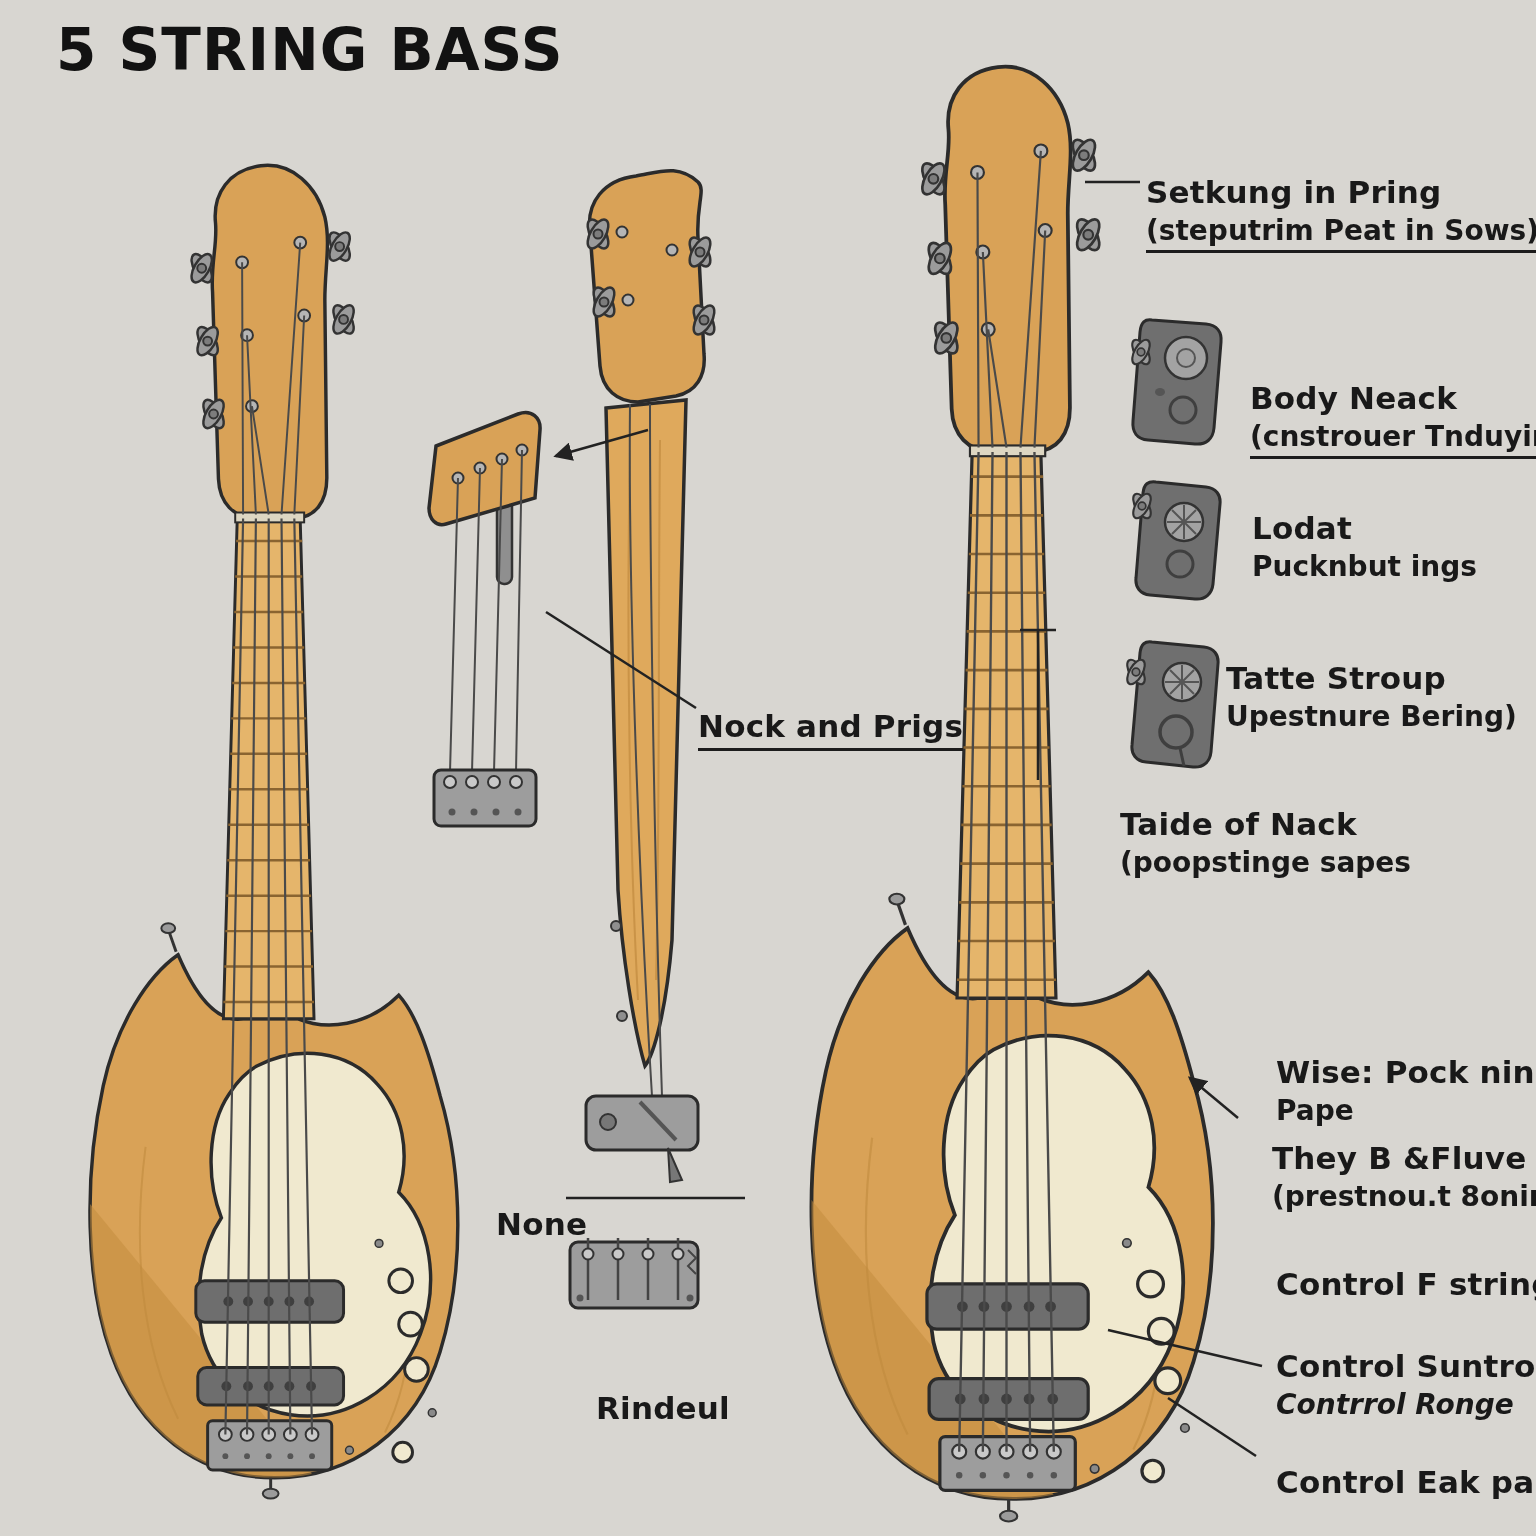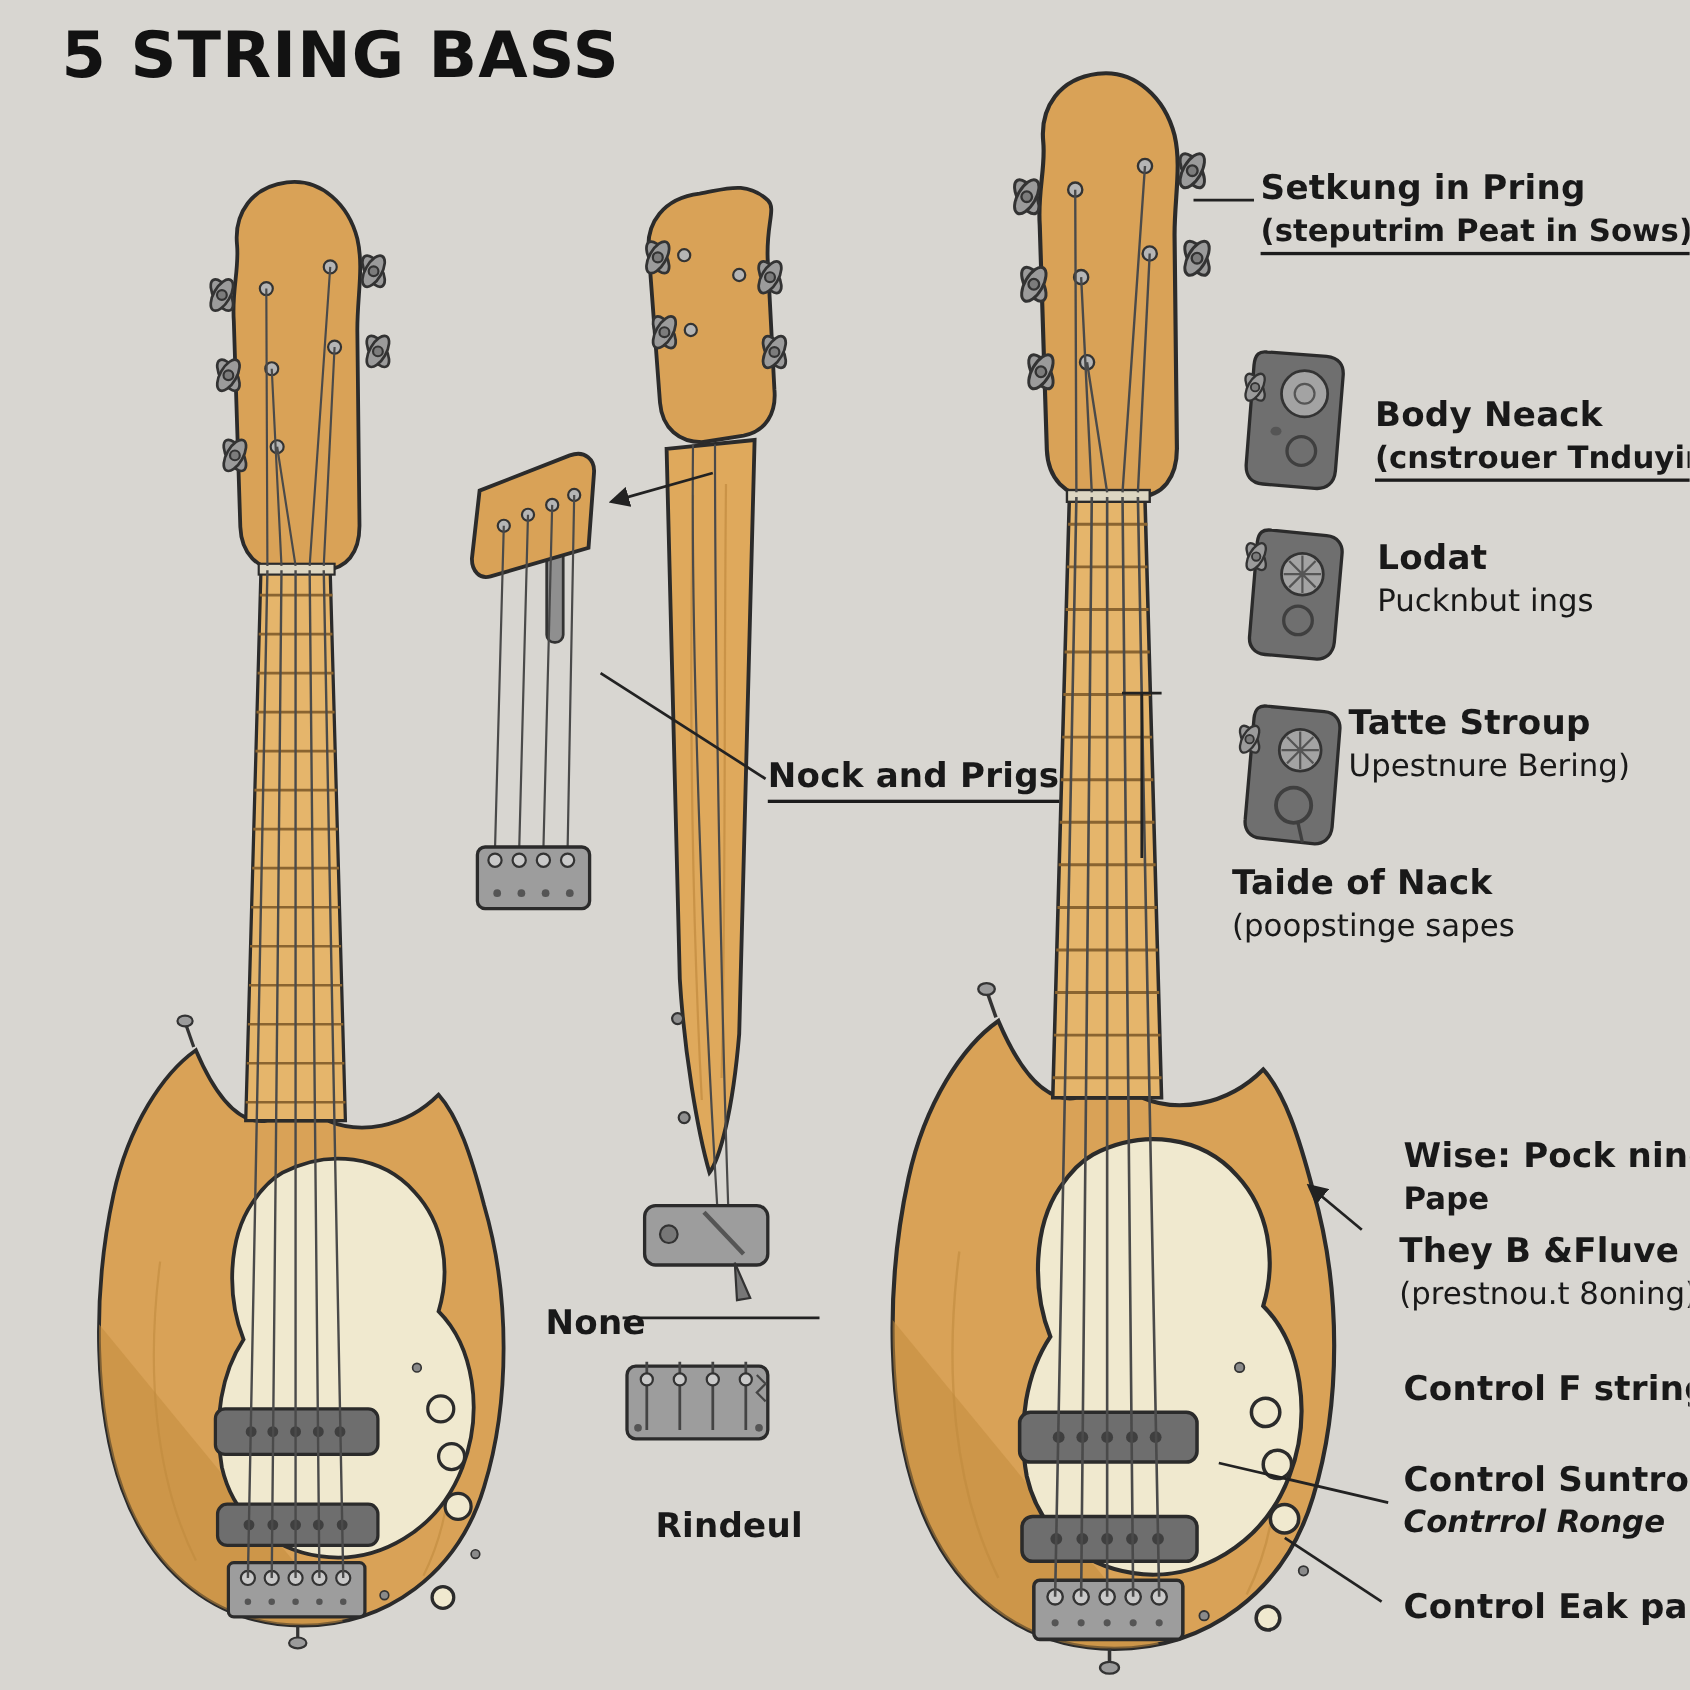--- a/index.html
+++ b/index.html
@@ -5,24 +5,24 @@
   html,body{margin:0;padding:0;}
   body{
     width:1536px;height:1536px;
     background:#d8d6d1;
     font-family:"DejaVu Sans","Liberation Sans",sans-serif;
     position:relative;
     overflow:hidden;
   }
   .stage{position:absolute;inset:0;width:1384px;height:1536px;}
   svg.art{position:absolute;left:0;top:0;}
-  .labels{position:absolute;inset:0;pointer-events:none;}
+  .labels{position:absolute;inset:0;pointer-events:none;margin-top:21px;}
   .lbl{position:absolute;white-space:nowrap;color:#191919;line-height:1.28;}
   .l-main{font-weight:bold;font-size:31px;letter-spacing:.2px;}
-  .l-sub{font-weight:normal;font-size:28px;}
+  .l-sub{font-weight:bold;font-size:28px;}
   .l-sub.b{font-weight:bold;}
   .l-sub.sb{font-weight:600;font-style:italic;}
   .u{border-bottom:3px solid #1c1c1c;padding-bottom:1px;display:inline-block;}
   .title{
     position:absolute;left:56px;top:16px;
     font-size:58px;font-weight:bold;letter-spacing:1px;color:#121212;
   }
 </style>
 </head>
 <body>

